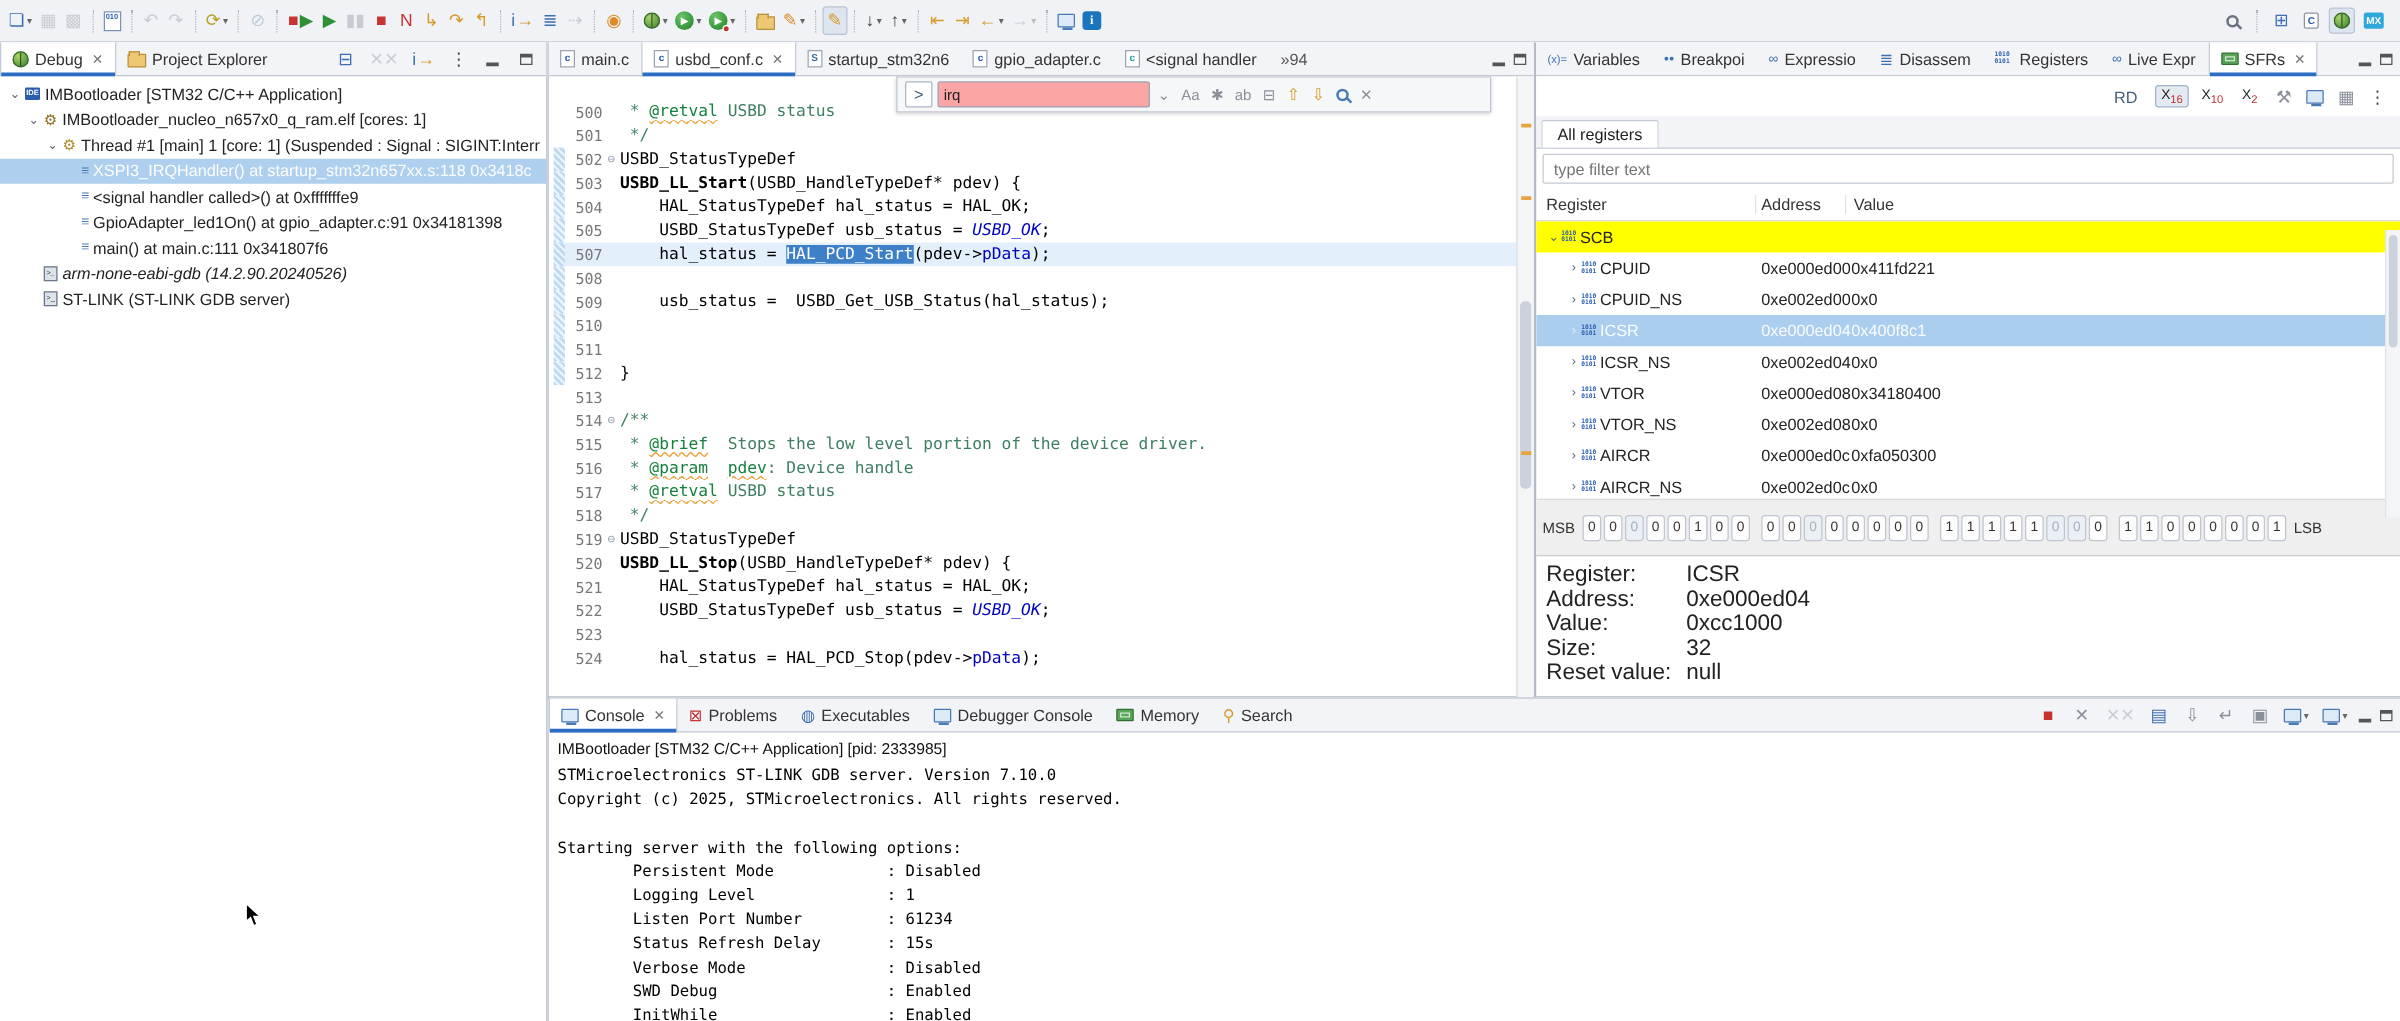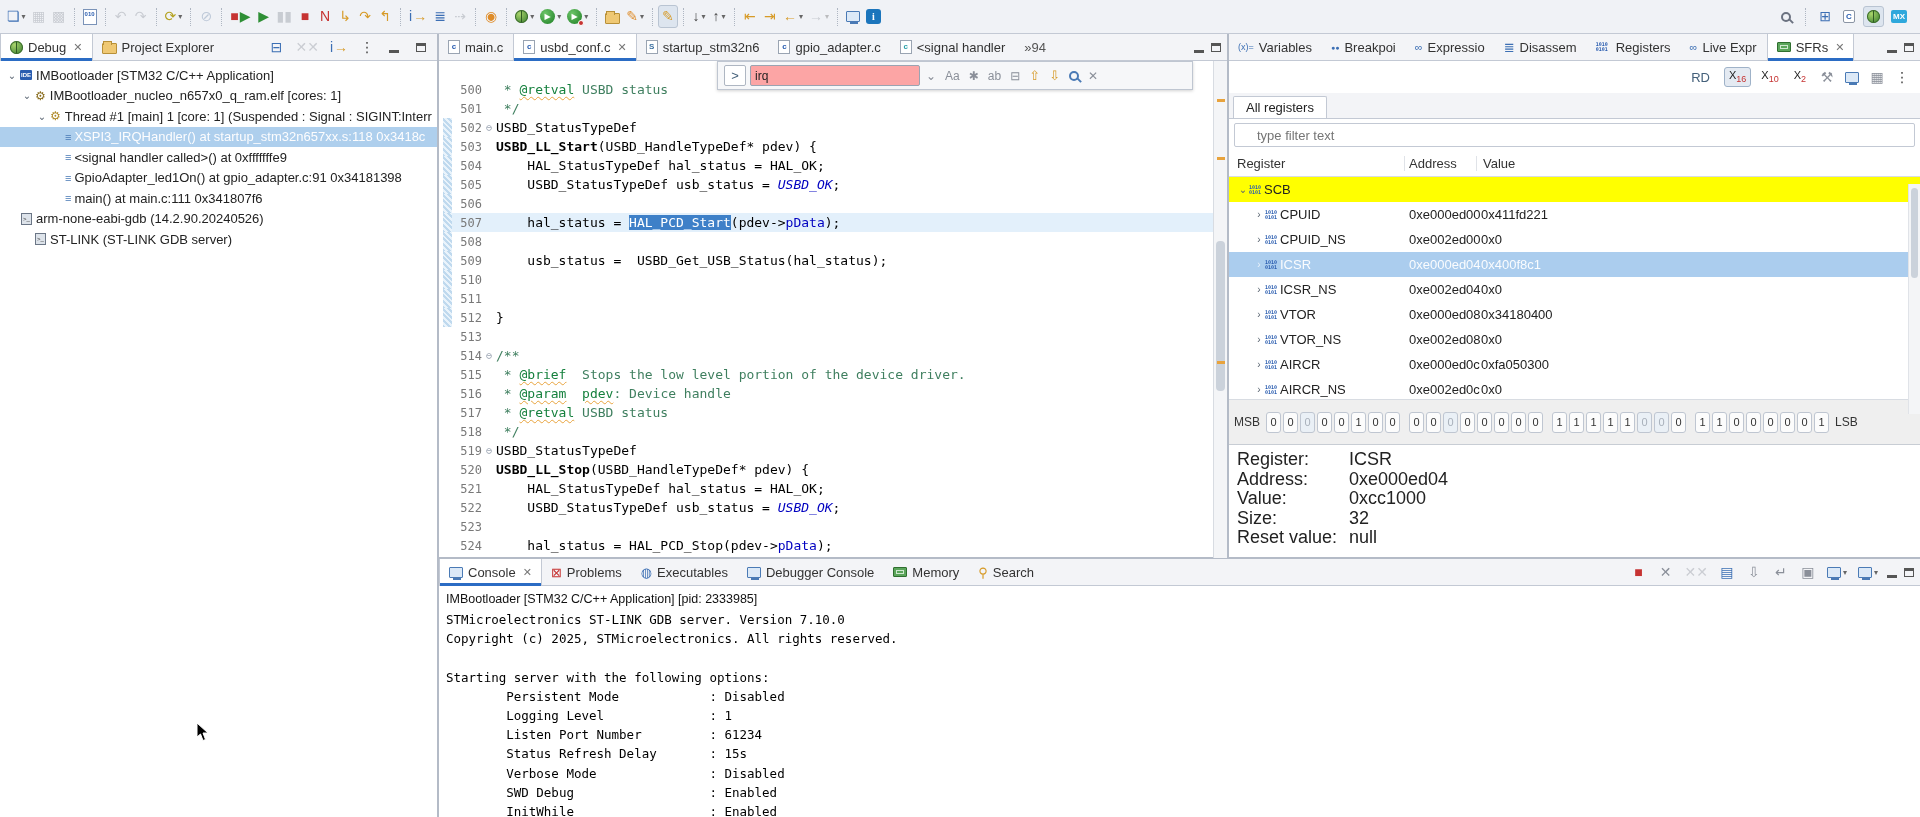--- a/index.html
+++ b/index.html
@@ -95,21 +95,21 @@
   
   #right-panel { left:1228px; top:34px; width:692px; height:524px; border-top:none; border-right:none; }
   .rp-toolbar { height:32px; display:flex; align-items:center; justify-content:flex-end; gap:6px; padding:0 8px; background:#fff; }
   .rd-label { color:#44607A; font-size:13px; margin-right:8px; }
   .radix { border:1px solid transparent; border-radius:3px; padding:1px 4px; font-size:11px; color:#222; }
   .radix sub { color:#C63332; font-size:9px; }
   .radix.sel { border-color:#9FB2C8; background:#E4EAF2; }
   .subtab-row { height:26px; border-bottom:1px solid #C3C9D4; background:#F3F4F7; display:flex; align-items:flex-end; padding-left:4px; }
   .subtab { background:#fff; border:1px solid #C3C9D4; border-bottom:none; padding:3px 12px; font-size:13px; border-radius:2px 2px 0 0; }
   .filter-wrap { padding:4px 5px; }
-  .filter-input { width:100%; height:24px; border:1px solid #C3C9D4; border-radius:2px; padding:0 22px; font-size:13px; color:#999; font-family:"Liberation Sans",sans-serif; }
+  .filter-input { width:100%; height:24px; border:1px solid #C3C9D4; border-radius:2px; padding:0 8px; font-size:13px; color:#999; font-family:"Liberation Sans",sans-serif; }
   .reg-head { display:flex; height:26px; align-items:center; border-bottom:1px solid #D8DCE2; color:#333; }
   .reg-head .c1{width:176px; padding-left:8px; border-right:1px solid #E0E3E8;}
   .reg-head .c2{width:72px; padding-left:4px; border-right:1px solid #E0E3E8;}
   .reg-head .c3{flex:1; padding-left:6px;}
   .reg-rows { height:222px; overflow:hidden; }
   .rrow { height:25px; display:flex; align-items:center; font-size:13px; cursor:default; }
   .rrow .chev{width:12px; text-align:center; color:#5A6572; font-size:10px; flex:none;}
   .rrow .name{flex:none;}
   .rrow .addr{position:absolute; left:180px;}
   .rrow .val{position:absolute; left:252px;}
@@ -356,21 +356,21 @@
         <div class="trow" style="padding-left: 51px;">
           <span class="chev"></span>
           <span class="tico tico-frame">≡</span>
           <span class="lbl">GpioAdapter_led1On() at gpio_adapter.c:91 0x34181398</span>
         </div>
         <div class="trow" style="padding-left: 51px;">
           <span class="chev"></span>
           <span class="tico tico-frame">≡</span>
           <span class="lbl">main() at main.c:111 0x341807f6</span>
         </div>
-        <div class="trow" style="padding-left: 7px;">
+        <div class="trow" style="padding-left: 21px; font-style: italic;">
           <span class="chev"></span>
           <span class="tico tico-term">&gt;_</span>
           <span class="lbl">arm-none-eabi-gdb (14.2.90.20240526)</span>
         </div>
         <div class="trow" style="padding-left: 21px;">
           <span class="chev"></span>
           <span class="tico tico-term">&gt;_</span>
           <span class="lbl">ST-LINK (ST-LINK GDB server)</span>
         </div>
       </div>
@@ -408,21 +408,20 @@
         </span>
       </div>
     <div class="ed-body">
       <div class="code-rows">
           <div class="crow"><span class="hatch"></span><span class="lnum">500</span><span class="fold"></span><span class="ctext"><span class="cmt"> * </span><span class="cmtsp">@retval</span><span class="cmt"> USBD status</span></span></div>
           <div class="crow"><span class="hatch"></span><span class="lnum">501</span><span class="fold"></span><span class="ctext"><span class="cmt"> */</span></span></div>
           <div class="crow range"><span class="hatch"></span><span class="lnum">502</span><span class="fold">⊖</span><span class="ctext"><span class="pln">USBD_StatusTypeDef</span></span></div>
           <div class="crow range"><span class="hatch"></span><span class="lnum">503</span><span class="fold"></span><span class="ctext"><span class="fn">USBD_LL_Start</span><span class="pln">(USBD_HandleTypeDef* pdev) {</span></span></div>
           <div class="crow range"><span class="hatch"></span><span class="lnum">504</span><span class="fold"></span><span class="ctext"><span class="pln">    HAL_StatusTypeDef hal_status = HAL_OK;</span></span></div>
           <div class="crow range"><span class="hatch"></span><span class="lnum">505</span><span class="fold"></span><span class="ctext"><span class="pln">    USBD_StatusTypeDef usb_status = </span><span class="mac">USBD_OK</span><span class="pln">;</span></span></div>
-          <div class="crow range"><span class="hatch"></span><span class="lnum">506</span><span class="fold"></span><span class="ctext"></span></div>
           <div class="crow cur range"><span class="hatch"></span><span class="lnum">507</span><span class="fold"></span><span class="ctext"><span class="pln">    hal_status = </span><span class="selword">HAL_PCD_Start</span><span class="pln">(pdev-&gt;</span><span class="fld">pData</span><span class="pln">);</span></span></div>
           <div class="crow range"><span class="hatch"></span><span class="lnum">508</span><span class="fold"></span><span class="ctext"></span></div>
           <div class="crow range"><span class="hatch"></span><span class="lnum">509</span><span class="fold"></span><span class="ctext"><span class="pln">    usb_status =  USBD_Get_USB_Status(hal_status);</span></span></div>
           <div class="crow range"><span class="hatch"></span><span class="lnum">510</span><span class="fold"></span><span class="ctext"></span></div>
           <div class="crow range"><span class="hatch"></span><span class="lnum">511</span><span class="fold"></span></div>
           <div class="crow range"><span class="hatch"></span><span class="lnum">512</span><span class="fold"></span><span class="ctext"><span class="pln">}</span></span></div>
           <div class="crow"><span class="hatch"></span><span class="lnum">513</span><span class="fold"></span><span class="ctext"></span></div>
           <div class="crow"><span class="hatch"></span><span class="lnum">514</span><span class="fold">⊖</span><span class="ctext"><span class="cmt">/**</span></span></div>
           <div class="crow"><span class="hatch"></span><span class="lnum">515</span><span class="fold"></span><span class="ctext"><span class="cmt"> * </span><span class="cmtsp">@brief</span><span class="cmt">  Stops the low level portion of the device driver.</span></span></div>
           <div class="crow"><span class="hatch"></span><span class="lnum">516</span><span class="fold"></span><span class="ctext"><span class="cmt"> * </span><span class="cmtsp">@param</span><span class="cmt">  </span><span class="cmtsp">pdev</span><span class="cmt">: Device handle</span></span></div>

